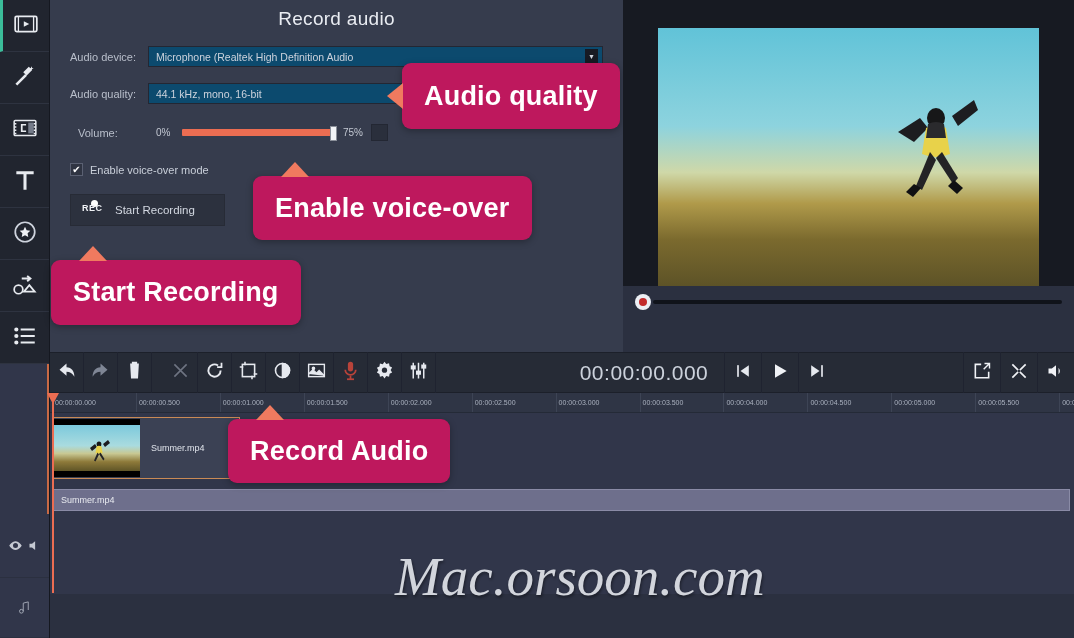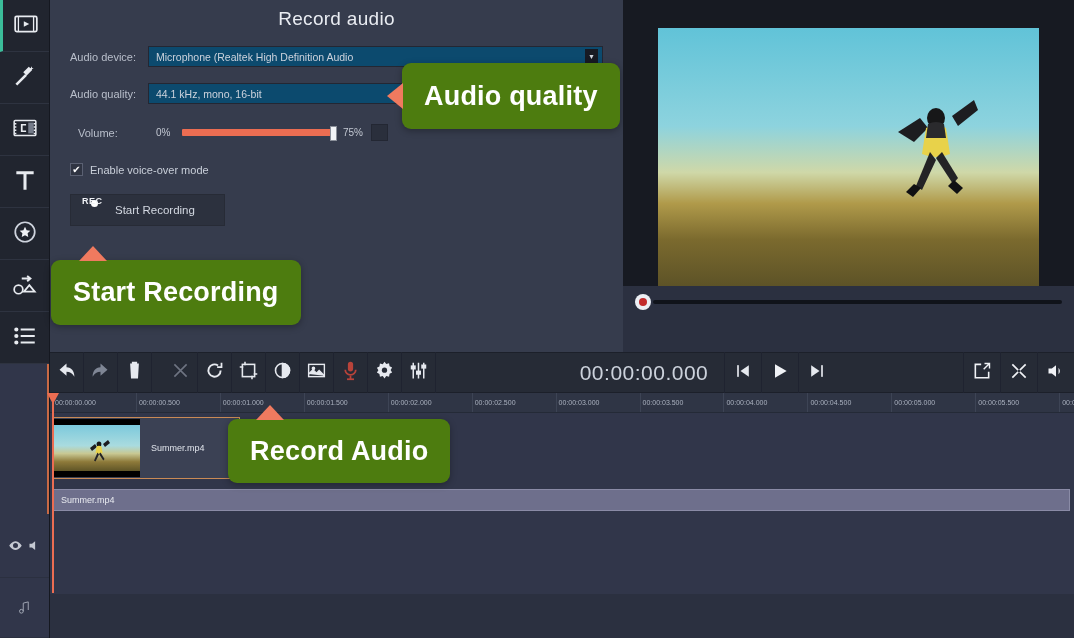--- a/index.html
+++ b/index.html
@@ -71,26 +71,26 @@
     display:flex; align-items:center; justify-content:center;
     font-size:10px; color:#fff; line-height:1;
   }
   .cbtext { font-size:11px; margin-left:7px; color:#c9cfd9; }
   .recbtn {
     margin:18px 0 0 20px; width:155px; height:32px; background:#2c313e;
     border:1px solid #272b36; display:flex; align-items:center; gap:9px; padding-left:11px;
   }
   .recico { position:relative; width:24px; height:20px; }
   .recdot { position:absolute; left:9px; top:0; width:7px; height:7px; border-radius:50%; background:#fff; }
-  .rectxt { position:absolute; left:0; bottom:14px; font-size:9px; font-weight:bold; color:#f0f2f6; letter-spacing:.5px; }
+  .rectxt { position:absolute; left:0; bottom:7px; font-size:9px; font-weight:bold; color:#f0f2f6; letter-spacing:.5px; }
   .recbtn .lbl { font-size:11.5px; color:#d3d8e1; }
 
   
   .callout {
-    position:absolute; background:#4d7c0f; color:#fff;
+    position:absolute; background:#be185d; color:#fff;
     font-size:27px; font-weight:bold; border-radius:9px;
     display:flex; align-items:center; padding:0 22px;
     box-shadow:0 2px 7px rgba(0,0,0,.3); letter-spacing:.2px;
   }
   .callout .tip { position:absolute; width:0; height:0; }
   .tip-left  { left:-15px; top:50%; margin-top:-13px;
     border-top:13px solid transparent; border-bottom:13px solid transparent; border-right:16px solid #f07a5f; }
   .tip-up    { top:-14px; left:28px;
     border-left:14px solid transparent; border-right:14px solid transparent; border-bottom:15px solid #f07a5f; }
 
@@ -336,20 +336,24 @@
       </span>
       <span class="lbl">Start Recording</span>
     </div>
   </div>
 
   <div class="callout" style="left:402px; top:63px; height:66px;">
     <span class="tip tip-left"></span>
     <span>Audio quality</span>
   </div>
 
+  <div class="callout" style="left:253px; top:176px; height:64px;">
+    <span class="tip tip-up"></span>
+    <span>Enable voice-over</span>
+  </div>
 
   <div class="callout" style="left:51px; top:260px; height:65px;">
     <span class="tip tip-up"></span>
     <span>Start Recording</span>
   </div>
 
   <div class="callout" style="left:228px; top:419px; height:64px; z-index:15;">
     <span class="tip tip-up"></span>
     <span>Record Audio</span>
   </div>
@@ -555,15 +559,16 @@
           </svg>
         </div>
         <span class="cname">Summer.mp4</span>
       </div>
     </div>
     <div class="atrack">
       <span class="aname">Summer.mp4</span>
     </div>
   </div>
 
+  <div class="watermark">Mac.orsoon.com</div>
 
 
 </div>
 
 </body></html>

